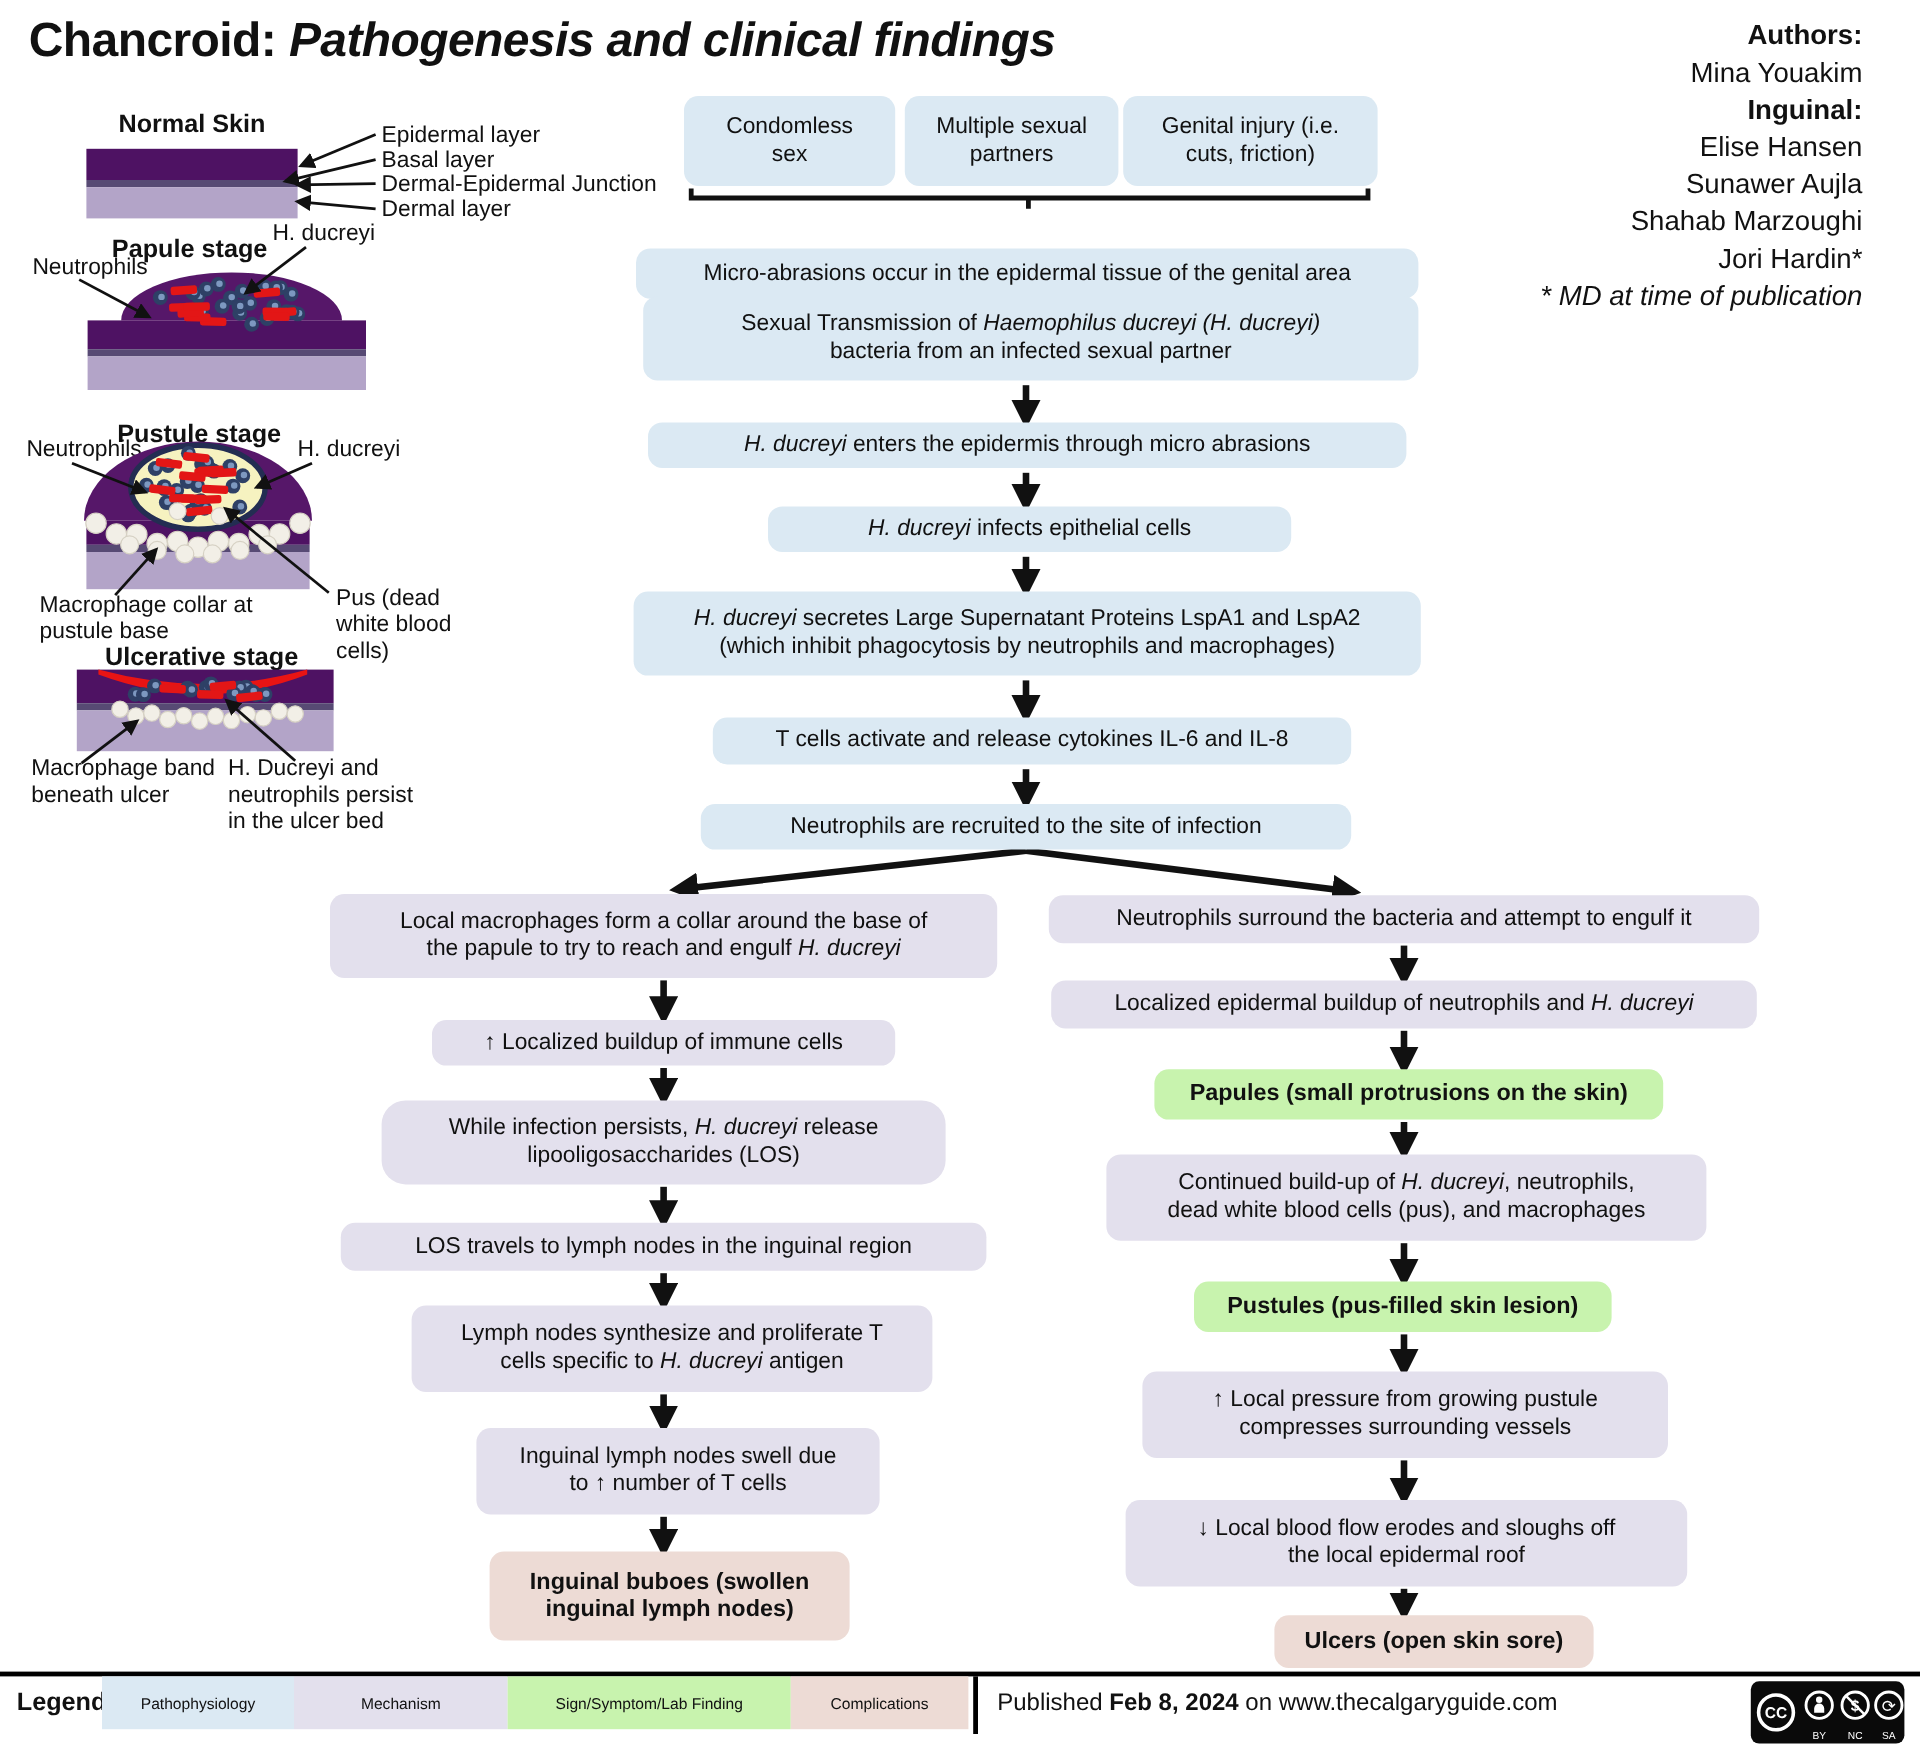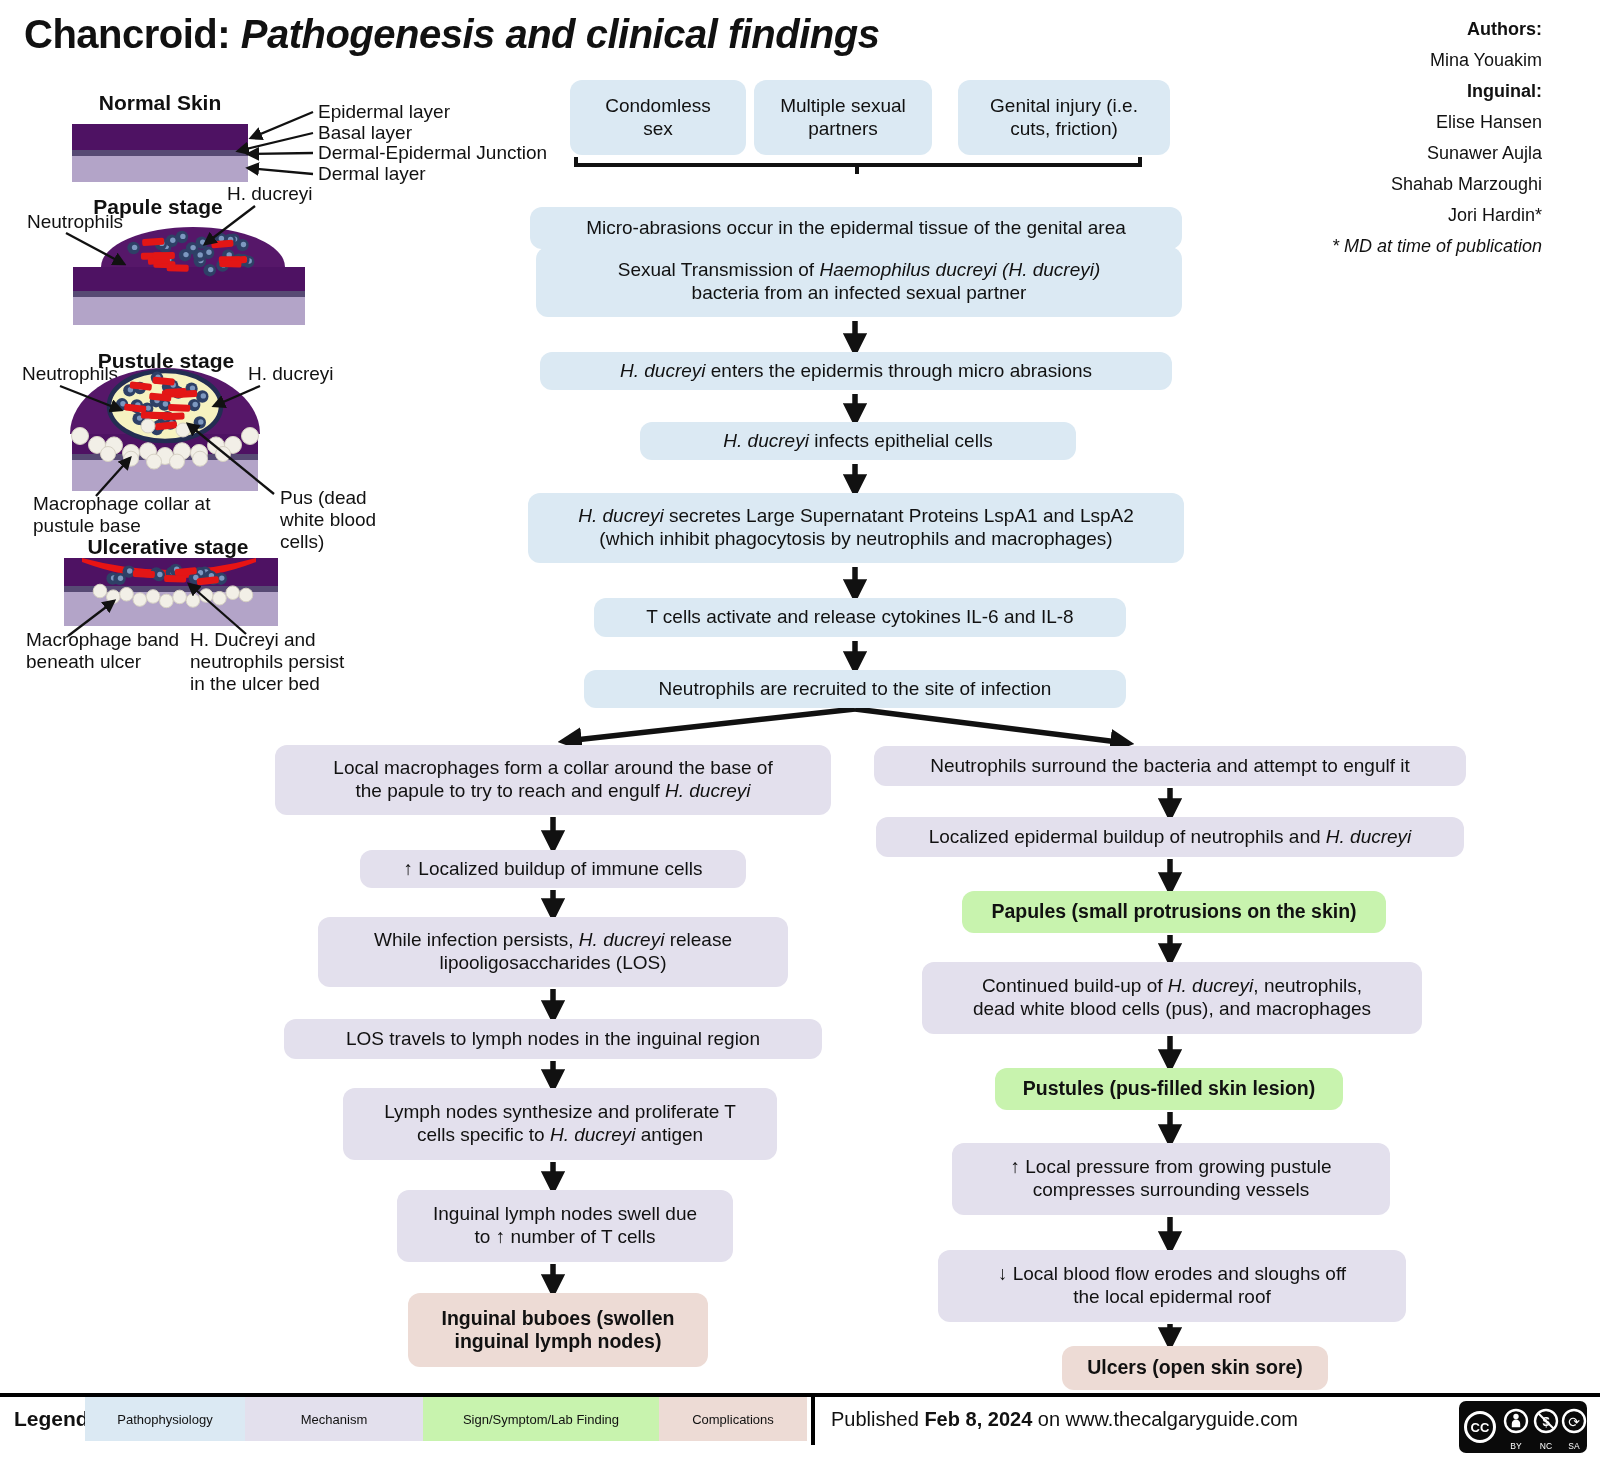--- a/index.html
+++ b/index.html
@@ -7,21 +7,21 @@
     --ink:#111111;
   }
   *{box-sizing:border-box}
   html,body{margin:0;padding:0}
   body{
     width:1600px;height:1460px;position:relative;background:#ffffff;
     font-family:"Liberation Sans", sans-serif;color:var(--ink);overflow:hidden;
   }
   .page-title{position:absolute;left:24px;top:12px;font-size:40px;font-weight:bold;letter-spacing:-0.5px;white-space:nowrap}
   .page-title .em{font-style:italic}
-  .credits{position:absolute;right:58px;top:14px;text-align:right;font-size:18px;line-height:31px}
+  .credits{position:absolute;right:48px;top:14px;text-align:right;font-size:23px;line-height:31px}
   .credits .b{font-weight:bold}
   .credits .i{font-style:italic}
 
   .flow-box{
     position:absolute;border-radius:12px;display:flex;align-items:center;justify-content:center;
     text-align:center;font-size:19px;line-height:1.2;padding:4px 10px;color:var(--ink);
   }
   .flow-box .it{font-style:italic}
   .flow-box.bold{font-weight:bold;font-size:19.5px}
   .k-patho{background:var(--c-patho)}
@@ -368,21 +368,21 @@
     </g>
 </svg>
 
 <div id="boxes">
     <div class="flow-box k-patho" style="left: 570px; top: 80px; width: 176px; height: 75px;">
       <div><span>Condomless</span><br><span>sex</span></div>
     </div>
     <div class="flow-box k-patho" style="left: 754px; top: 80px; width: 178px; height: 75px;">
       <div><span>Multiple sexual</span><br><span>partners</span></div>
     </div>
-    <div class="flow-box k-patho" style="left: 936px; top: 80px; width: 212px; height: 75px; margin-left: 22px;">
+    <div class="flow-box k-patho" style="left: 936px; top: 80px; width: 212px; height: 75px;">
       <div><span>Genital injury (i.e.</span><br><span>cuts, friction)</span></div>
     </div>
     <div class="flow-box k-patho" style="left: 530px; top: 175px; width: 652px; height: 42px; margin-top: 32px;">
       <div><span>Micro-abrasions occur in the epidermal tissue of the genital area</span></div>
     </div>
     <div class="flow-box k-patho" style="left: 536px; top: 247px; width: 646px; height: 70px;">
       <div><span>Sexual Transmission of </span><span class="it">Haemophilus ducreyi (H. ducreyi)</span><br><span>bacteria from an infected sexual partner</span></div>
     </div>
     <div class="flow-box k-patho" style="left: 540px; top: 352px; width: 632px; height: 38px;">
       <div><span class="it">H. ducreyi</span><span> enters the epidermis through micro abrasions</span></div>
@@ -398,21 +398,21 @@
     </div>
     <div class="flow-box k-patho" style="left: 584px; top: 670px; width: 542px; height: 38px;">
       <div><span>Neutrophils are recruited to the site of infection</span></div>
     </div>
     <div class="flow-box k-mech" style="left: 275px; top: 745px; width: 556px; height: 70px;">
       <div><span>Local macrophages form a collar around the base of</span><br><span>the papule to try to reach and engulf </span><span class="it">H. ducreyi</span></div>
     </div>
     <div class="flow-box k-mech" style="left: 360px; top: 850px; width: 386px; height: 38px;">
       <div><span>↑ Localized buildup of immune cells</span></div>
     </div>
-    <div class="flow-box k-mech" style="left: 318px; top: 917px; width: 470px; height: 70px;">
+    <div class="flow-box k-mech" style="left: 318px; top: 917px; width: 470px; height: 70px; border-radius: 20px;">
       <div><span>While infection persists, </span><span class="it">H. ducreyi</span><span> release</span><br><span>lipooligosaccharides (LOS)</span></div>
     </div>
     <div class="flow-box k-mech" style="left: 284px; top: 1019px; width: 538px; height: 40px;">
       <div><span>LOS travels to lymph nodes in the inguinal region</span></div>
     </div>
     <div class="flow-box k-mech" style="left: 343px; top: 1088px; width: 434px; height: 72px;">
       <div><span>Lymph nodes synthesize and proliferate T</span><br><span>cells specific to </span><span class="it">H. ducreyi</span><span> antigen</span></div>
     </div>
     <div class="flow-box k-mech" style="left: 397px; top: 1190px; width: 336px; height: 72px;">
       <div><span>Inguinal lymph nodes swell due</span><br><span>to ↑ number of T cells</span></div>

